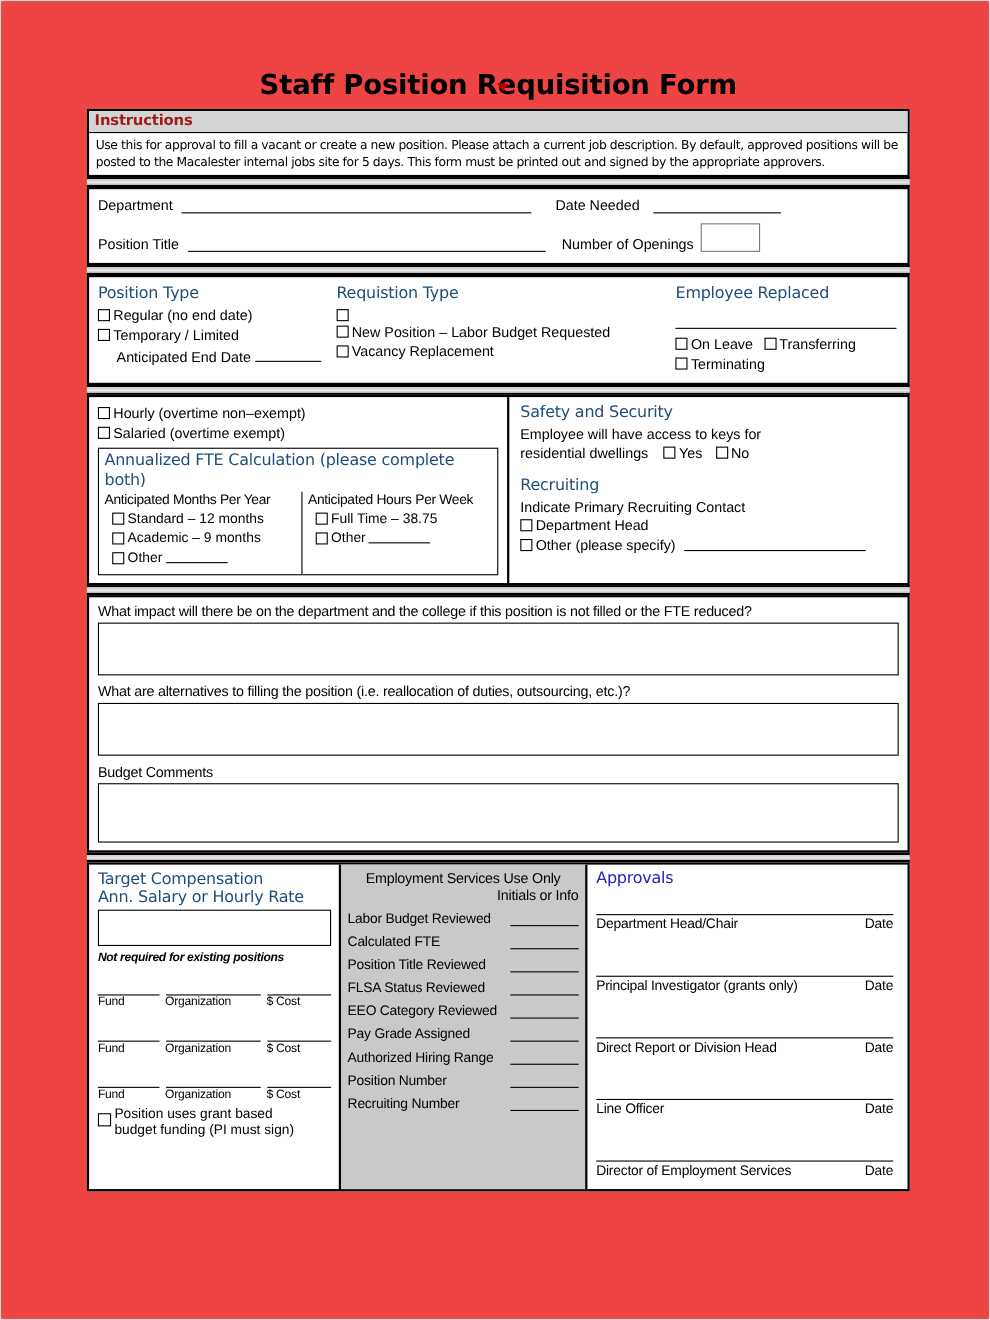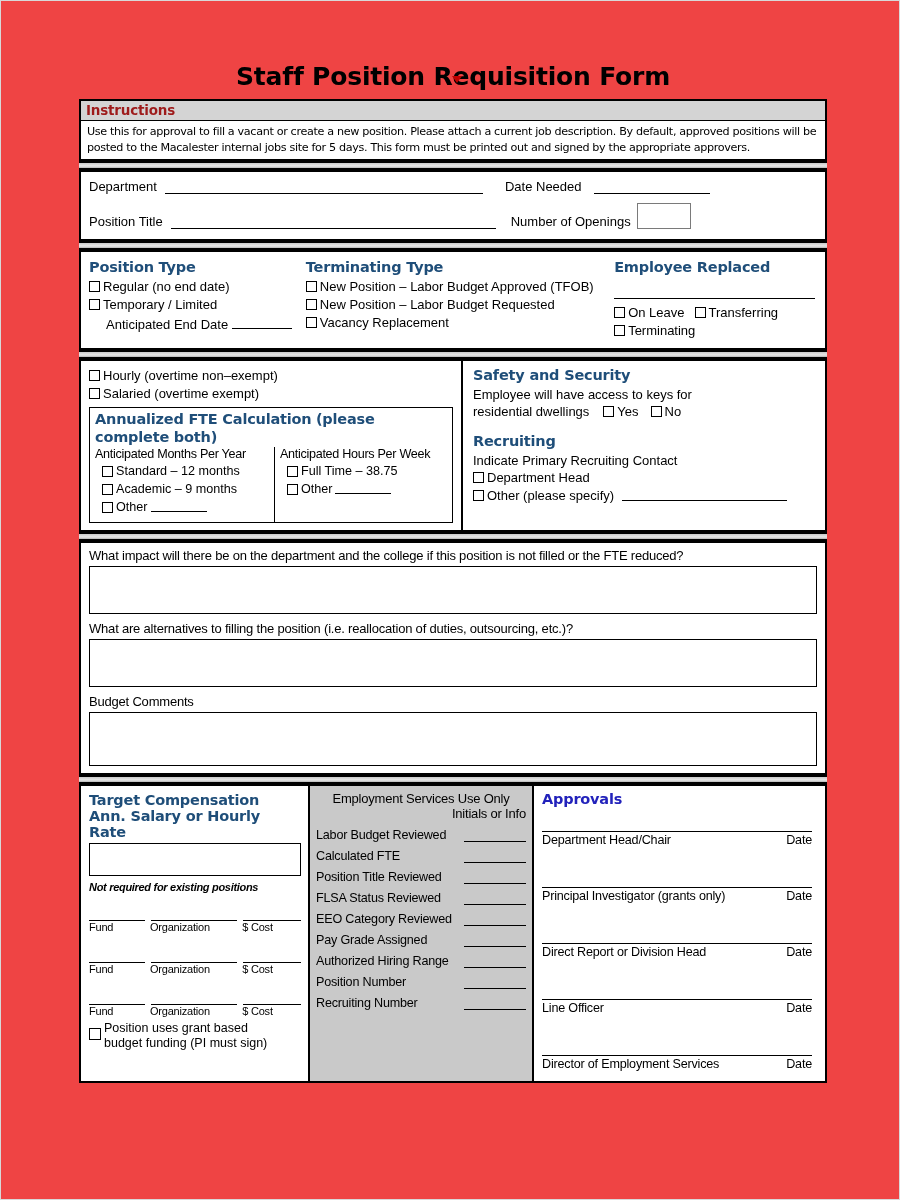--- a/index.html
+++ b/index.html
@@ -105,21 +105,21 @@
     width: 54px;
     height: 26px;
     border: 1px solid #7a7a7a;
     box-sizing: border-box;
     margin-left: 6px;
   }
 
   
   .h-blue {
     color: #1f4e79;
-    font-weight: bold;
+    font-weight: normal;
     font-size: 14.5px;
     font-family: "DejaVu Sans", sans-serif;
     letter-spacing: -0.2px;
     margin-bottom: 3px;
   }
   .cb {
     display: inline-block;
     width: 11px;
     height: 11px;
     border: 1.6px solid #000;
@@ -379,24 +379,23 @@
         <div class="opt">
           <span class="cb"></span>
           <span>Temporary / Limited</span>
         </div>
         <div style="margin-left:17px;font-size:13px;margin-top:2px">
           <span>Anticipated End Date</span><span class="inline-rule"></span>
         </div>
       </div>
 
       <div class="col-rt">
-        <div class="h-blue">Terminating Type</div>
-        <div class="opt">
-          <span class="cb"></span>
-          <span>New Position – Labor Budget Approved (TFOB)</span>
+        <div class="h-blue">Requistion Type</div>
+        <div class="opt">
+          <span class="cb"></span>
         </div>
         <div class="opt">
           <span class="cb"></span>
           <span>New Position – Labor Budget Requested</span>
         </div>
         <div class="opt">
           <span class="cb"></span>
           <span>Vacancy Replacement</span>
         </div>
       </div>

